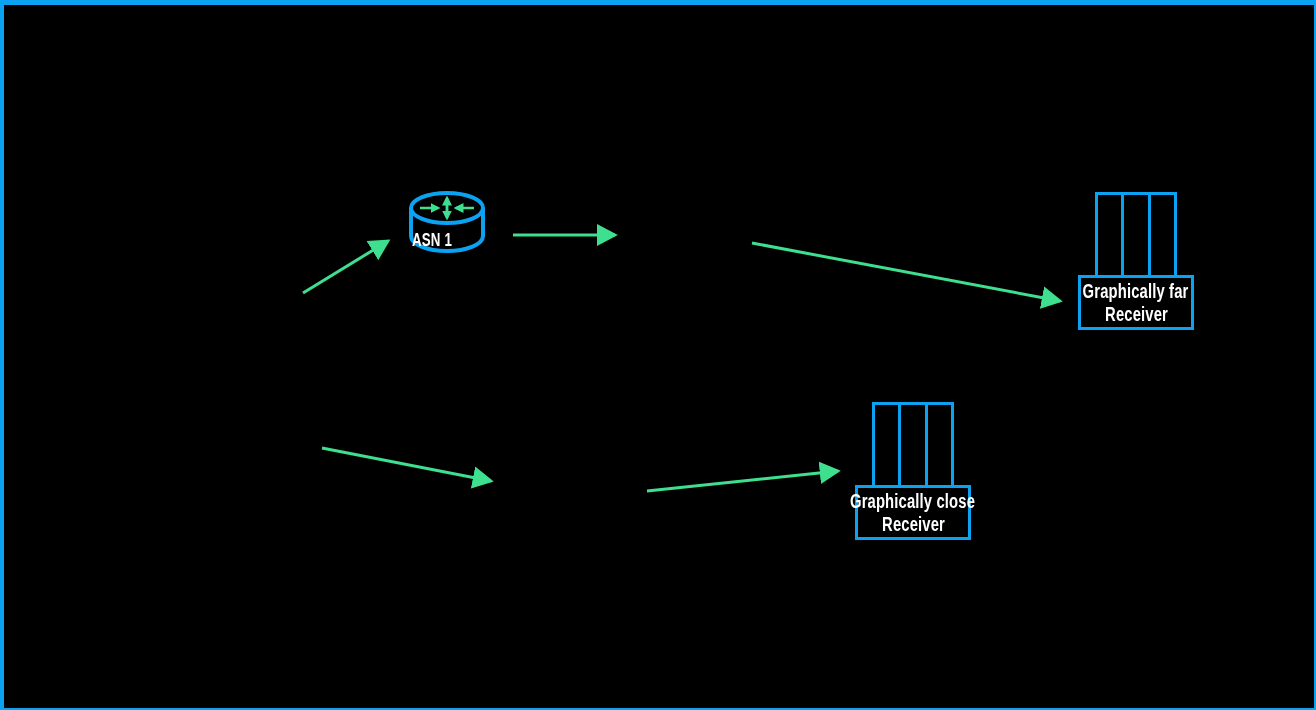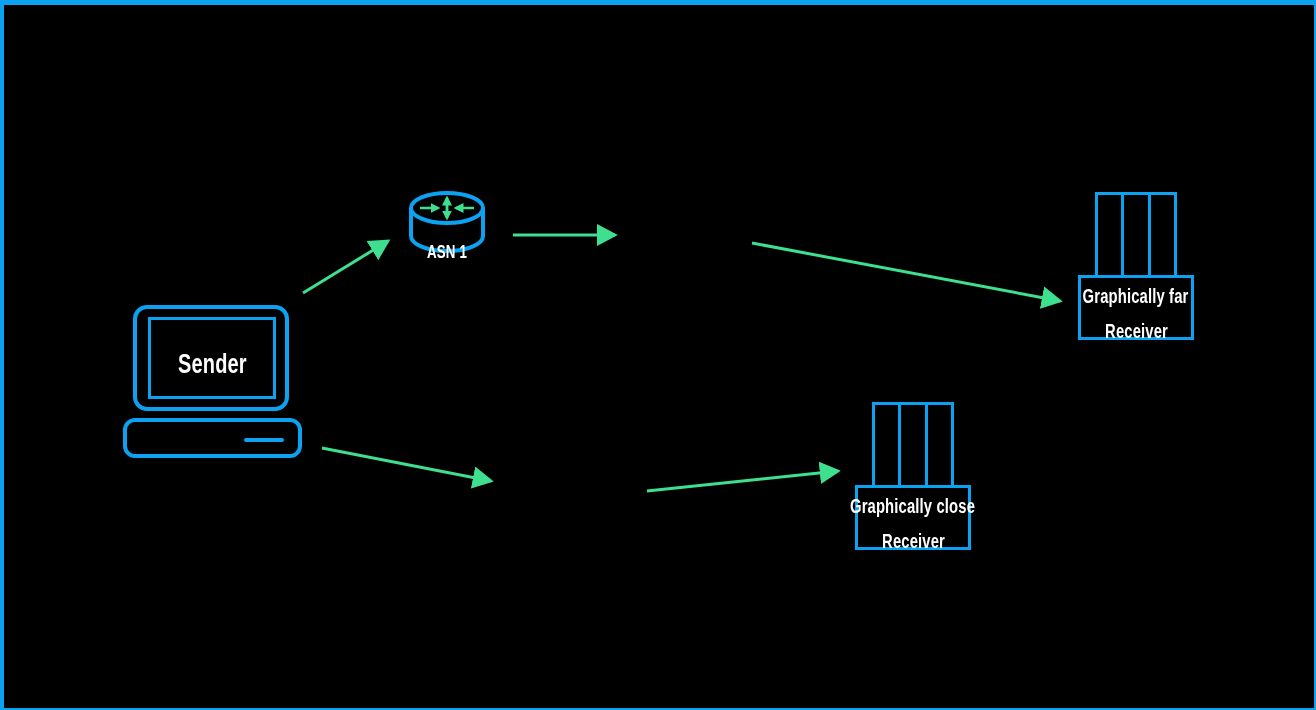--- a/index.html
+++ b/index.html
@@ -16,21 +16,21 @@
     border-top:5px solid var(--blue);
     border-left:4px solid var(--blue);
     border-right:2px solid var(--blue);
     border-bottom:2px solid var(--blue);
     position:relative;
     overflow:hidden;
     font-family:"Liberation Sans", sans-serif;
   }
   .canvas{position:absolute;left:-4px;top:-5px;width:1316px;height:710px;}
   .abs{position:absolute;}
-  .label{color:var(--white);font-weight:bold;text-align:center;margin-top:12px;}
+  .label{color:var(--white);font-weight:bold;text-align:left;}
   
   .ct{display:inline-block;transform:scaleX(0.74);transform-origin:50% 50%;white-space:nowrap;letter-spacing:0.2px;}
 
   
   .monitor{left:10px;top:0;width:156px;height:106px;border:4px solid var(--blue);
            border-radius:14px;box-sizing:border-box;}
   .screen{left:25px;top:12px;width:128px;height:82px;border:3px solid var(--blue);
           box-sizing:border-box;display:flex;align-items:center;justify-content:center;}
   .sender-label{font-size:27px;line-height:27px;}
   .keyboard{left:0;top:113px;width:179px;height:40px;border:4px solid var(--blue);
@@ -41,21 +41,21 @@
   .router{width:86px;}
   .router-label{left:0;top:43px;width:84px;font-size:18px;line-height:18px;}
   .below-label{top:84px;left:50%;width:240px;margin-left:-120px;font-size:20px;line-height:23px;}
 
   
   .server{width:118px;}
   .rack{left:17px;top:0;width:82px;height:86px;border:3px solid var(--blue);
         box-sizing:border-box;display:flex;}
   .rack-col{flex:1;border-right:3px solid var(--blue);}
   .rack-col:last-child{border-right:none;}
-  .base{left:0;top:83px;width:116px;height:65px;border:3px solid var(--blue);
+  .base{left:0;top:83px;width:116px;height:55px;border:3px solid var(--blue);
         box-sizing:border-box;background:var(--bg);z-index:2;
         display:flex;flex-direction:column;align-items:center;justify-content:center;}
   .base .label{font-size:20px;line-height:23px;}
 
   svg{display:block;}
 </style>
 </head>
 <body>
 
 <div class="canvas">
@@ -66,29 +66,20 @@
         <path d="M0,0 L7.5,4 L0,8 Z" fill="#3ee08f"></path>
       </marker>
     </defs>
     <line x1="303" y1="293" x2="388" y2="241" stroke="#3ee08f" stroke-width="3" marker-end="url(#ah)"></line>
     <line x1="513" y1="235" x2="615" y2="235" stroke="#3ee08f" stroke-width="3" marker-end="url(#ah)"></line>
     <line x1="752" y1="243" x2="1060" y2="301" stroke="#3ee08f" stroke-width="3" marker-end="url(#ah)"></line>
     <line x1="322" y1="448" x2="491" y2="481" stroke="#3ee08f" stroke-width="3" marker-end="url(#ah)"></line>
     <line x1="647" y1="491" x2="838" y2="471" stroke="#3ee08f" stroke-width="3" marker-end="url(#ah)"></line>
   </svg>
 
-  <div class="abs" style="left:123px;top:305px;width:180px;height:155px;">
-    <div class="abs monitor"></div>
-    <div class="abs screen">
-      <span class="label sender-label"><span class="ct">Sender</span></span>
-    </div>
-    <div class="abs keyboard">
-      <div class="abs kb-line"></div>
-    </div>
-  </div>
 
   <div class="abs router" style="left:405px;top:188px;height:70px;">
     <svg width="84" height="70" viewBox="0 0 84 70">
       <defs>
         <marker id="r1" markerUnits="strokeWidth" markerWidth="4" markerHeight="4" refX="4.5" refY="3" orient="auto" viewBox="0 0 6 6">
           <path d="M0,0 L6,3 L0,6 Z" fill="#3ee08f"></path>
         </marker>
       </defs>
       <path d="M6,20 L6,48 A36,15 0 0 0 78,48 L78,20" fill="none" stroke="#0ba2f2" stroke-width="4"></path>
       <ellipse cx="42" cy="20" rx="36" ry="15" fill="#000000" stroke="#0ba2f2" stroke-width="4"></ellipse>

